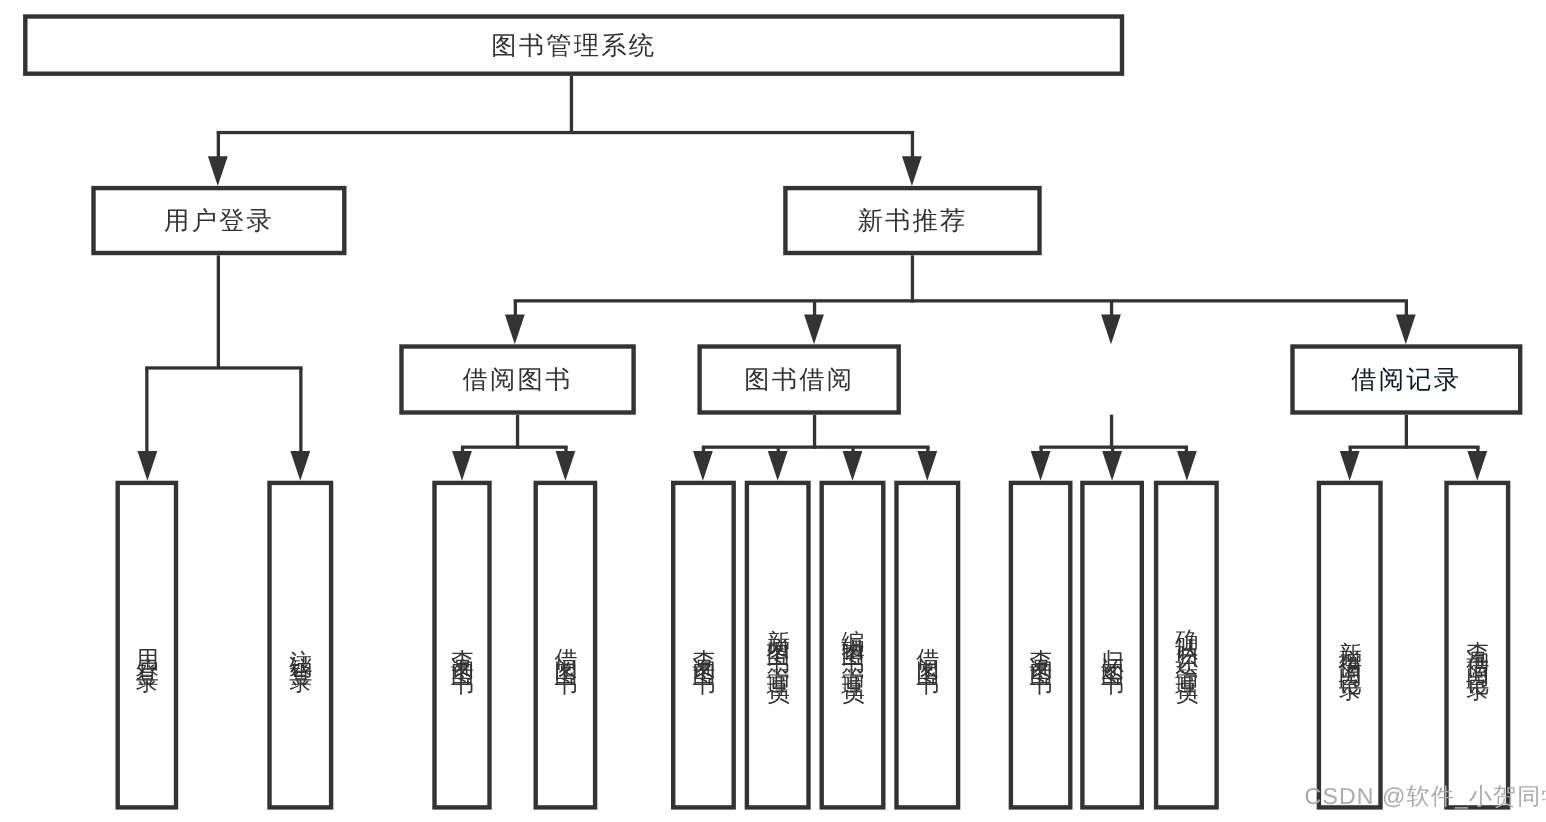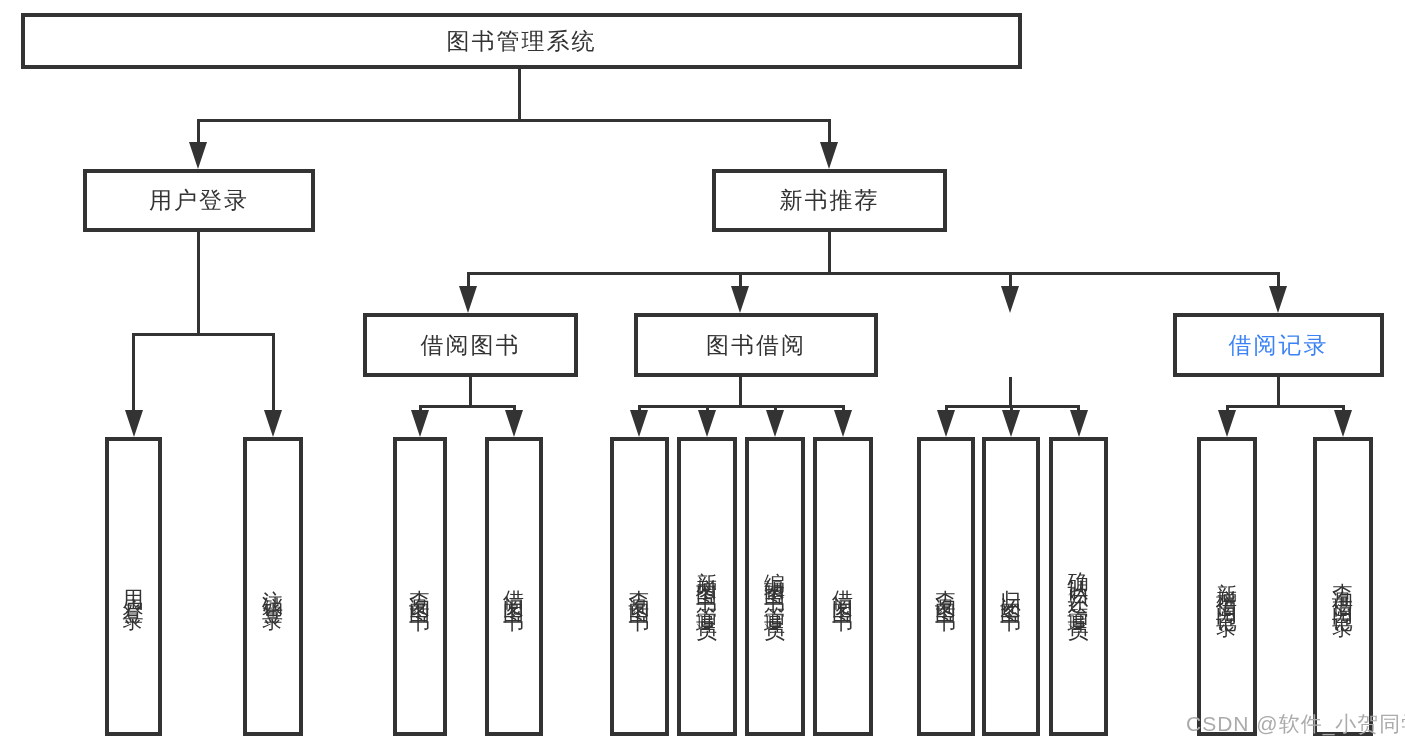--- a/index.html
+++ b/index.html
@@ -32,22 +32,22 @@
 <body>
 
 <div id="stage" style="background: rgb(255, 255, 255);">
 
   <div class="node h" style="left: 21px; top: 13px; width: 1001px; height: 56px; border-color: rgb(51, 51, 51); color: rgb(51, 51, 51);">图书管理系统</div>
 
   <div class="node h" style="left: 83px; top: 169px; width: 232px; height: 63px; border-color: rgb(51, 51, 51); color: rgb(51, 51, 51);">用户登录</div>
   <div class="node h" style="left: 712px; top: 169px; width: 235px; height: 63px; border-color: rgb(51, 51, 51); color: rgb(51, 51, 51);">新书推荐</div>
 
   <div class="node h" style="left: 363px; top: 313px; width: 215px; height: 64px; border-color: rgb(51, 51, 51); color: rgb(51, 51, 51);">借阅图书</div>
-  <div class="node h" style="left: 634px; top: 313px; width: 244px; height: 64px; border-color: rgb(51, 51, 51); color: rgb(51, 51, 51);">图书借阅</div>
-  <div class="node h" style="left: 1173px; top: 313px; width: 211px; height: 64px; border-color: rgb(51, 51, 51); color: #3b82f6;">借阅记录</div>
+  <div class="node h" style="left: 634px; top: 313px; width: 185px; height: 64px; border-color: rgb(51, 51, 51); color: rgb(51, 51, 51);">图书借阅</div>
+  <div class="node h" style="left: 1173px; top: 313px; width: 211px; height: 64px; border-color: rgb(51, 51, 51); color: #0f172a;">借阅记录</div>
 
   <div class="node v" style="left: 105px; top: 437px; width: 57px; height: 299px; border-color: rgb(51, 51, 51); color: rgb(51, 51, 51);">用户登录</div>
   <div class="node v" style="left: 243px; top: 437px; width: 60px; height: 299px; border-color: rgb(51, 51, 51); color: rgb(51, 51, 51);">注销登录</div>
 
   <div class="node v" style="left: 393px; top: 437px; width: 54px; height: 299px; border-color: rgb(51, 51, 51); color: rgb(51, 51, 51);">查询图书</div>
   <div class="node v" style="left: 485px; top: 437px; width: 58px; height: 299px; border-color: rgb(51, 51, 51); color: rgb(51, 51, 51);">借阅图书</div>
 
   <div class="node v" style="left: 610px; top: 437px; width: 59px; height: 299px; border-color: rgb(51, 51, 51); color: rgb(51, 51, 51);">查询图书</div>
   <div class="node v" style="left: 677px; top: 437px; width: 60px; height: 299px; border-color: rgb(51, 51, 51); color: rgb(51, 51, 51);">新增图书（管理员）</div>
   <div class="node v" style="left: 745px; top: 437px; width: 60px; height: 299px; border-color: rgb(51, 51, 51); color: rgb(51, 51, 51);">编辑图书（管理员）</div>

